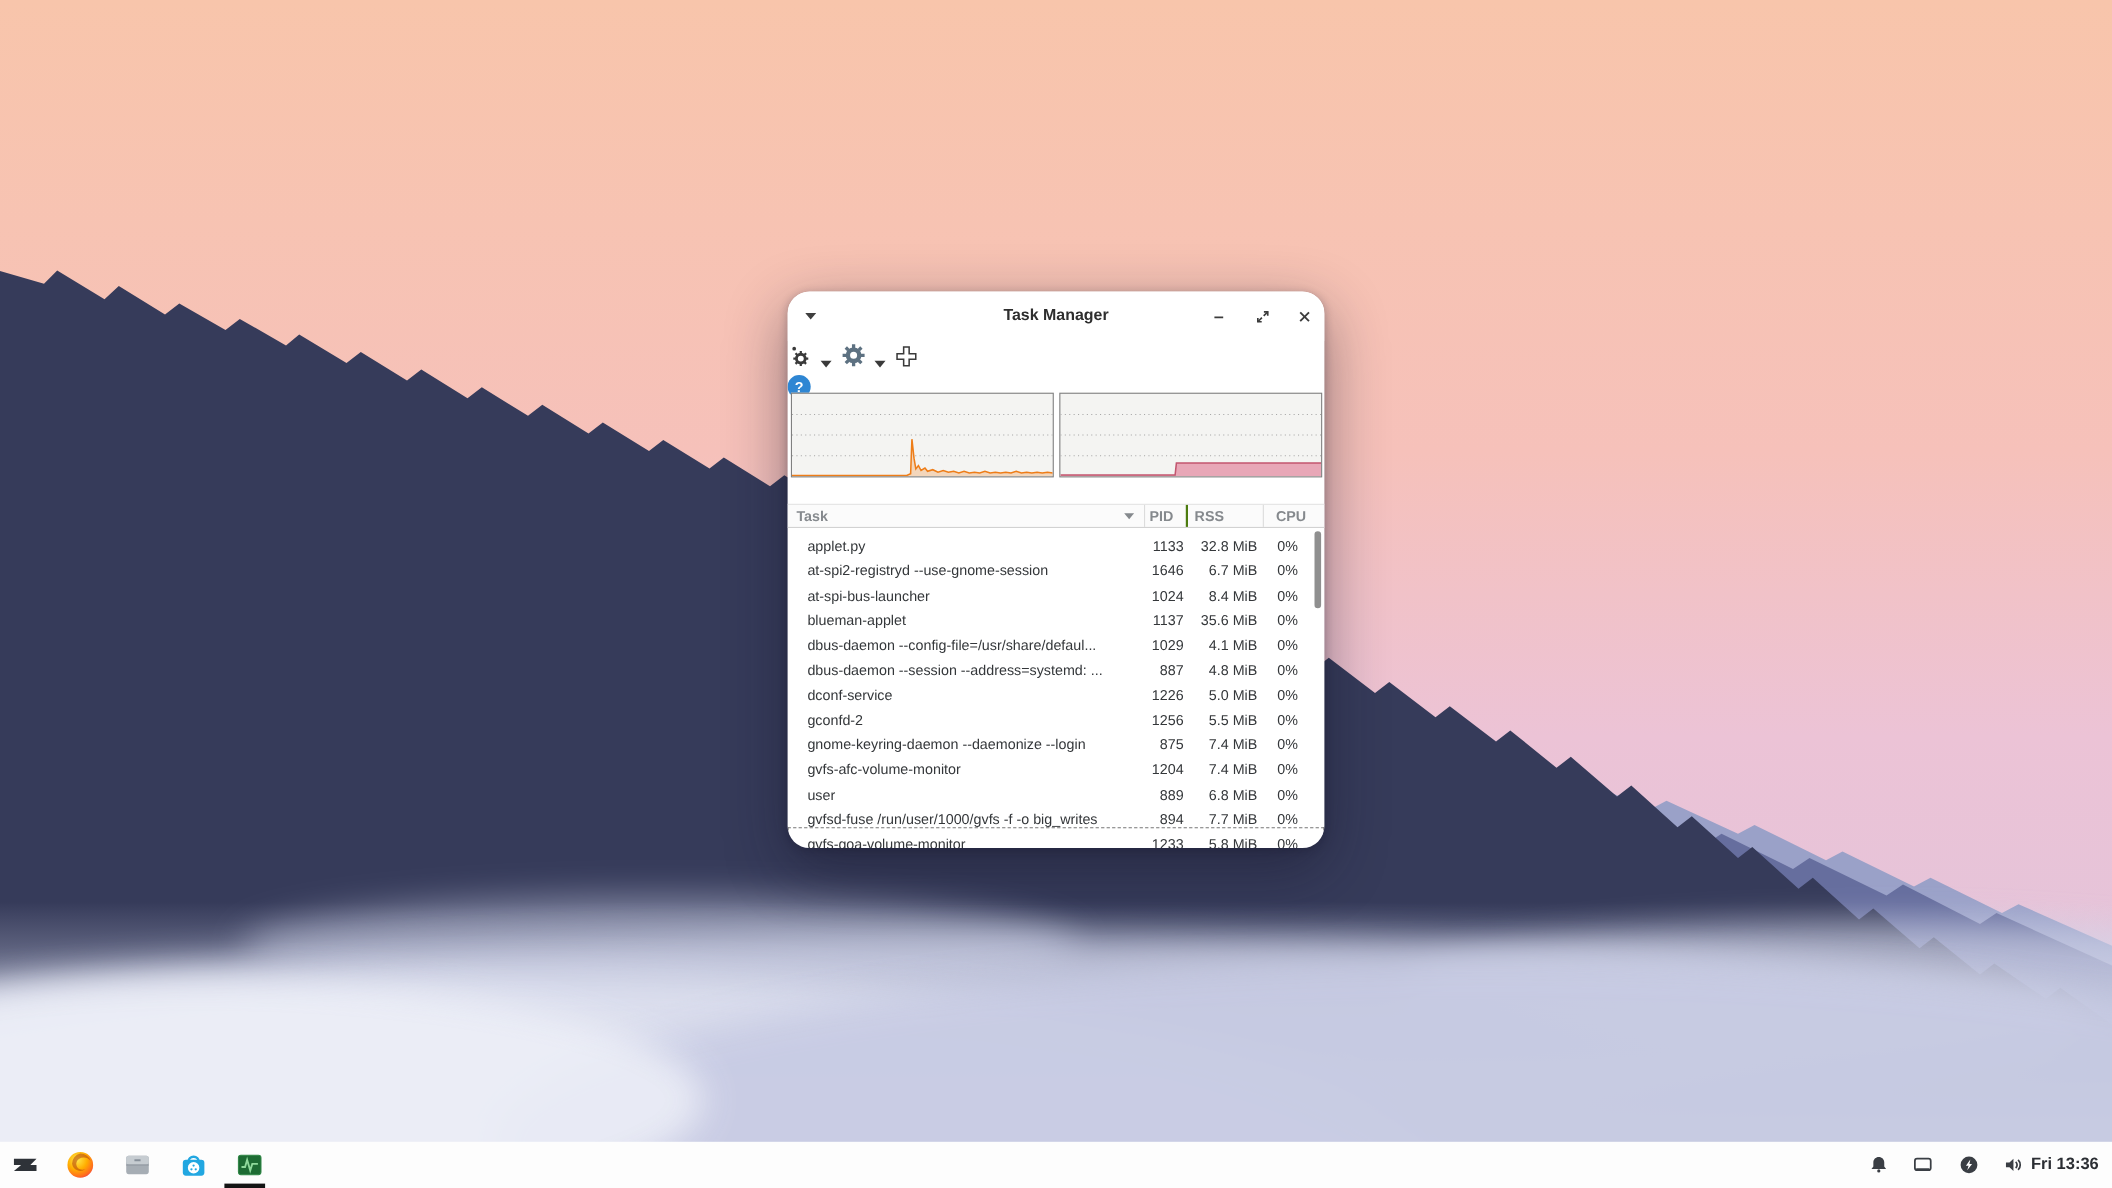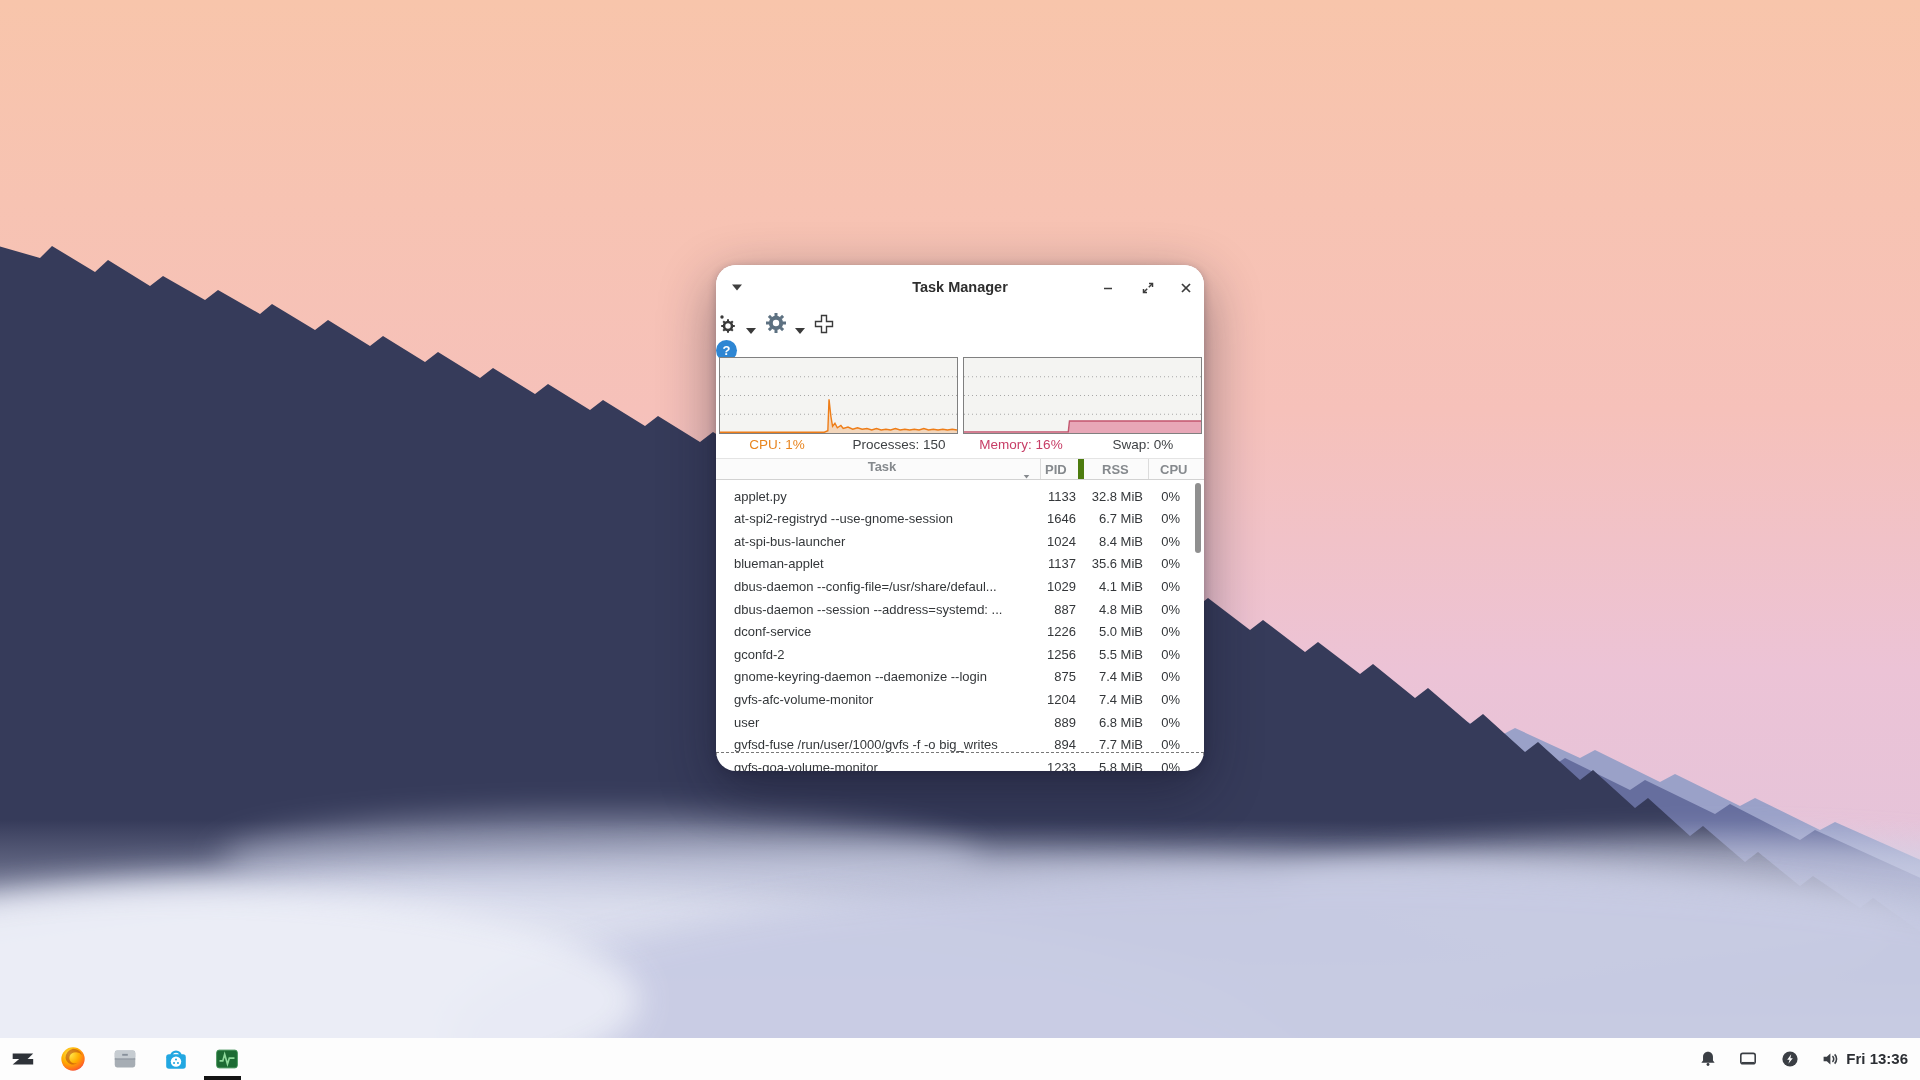--- a/index.html
+++ b/index.html
@@ -51,24 +51,24 @@
   .graph svg { display:block; }
 
   .stats { position:absolute; left:0; top:172px; width:100%; height:21px;
     display:flex; font-size:13.5px; }
   .stats span { flex:1; text-align:center; font-weight:normal; }
 
   .thead { position:absolute; left:0; top:193px; width:100%; height:22px;
     background:#fbfbfb; border-top:1px solid #e4e4e4; border-bottom:1px solid #d2d2d2;
     display:flex; font-size:13px; font-weight:bold; color:#85898d; }
   .thead .c { display:flex; align-items:center; }
-  .c-task { width:324px; padding-left:8px; justify-content:flex-start;flex-direction:column; }
+  .c-task { width:324px; padding-left:8px; justify-content:flex-start; }
   .c-task .sort { margin-left:auto; margin-right:8px; }
   .c-pid  { width:38px; border-left:1px solid #dcdcdc; padding-left:4px; }
-  .c-rss  { width:70px; border-left:6px solid #4d7c0f; padding-left:18px; }
+  .c-rss  { width:70px; border-left:2px solid #4d7c0f; padding-left:6px; }
   .c-cpu  { width:56px; border-left:1px solid #dcdcdc; padding-left:11px; }
 
   .rows { position:absolute; left:0; top:216px; width:100%; height:290px; overflow:hidden; }
   .row { display:flex; height:22.6px; align-items:flex-end; font-size:13px; color:#34373a; }
   .row .t  { width:324px; padding-left:18px; white-space:nowrap; overflow:hidden; }
   .row .p  { width:38px;  text-align:right; padding-right:2px; }
   .row .r  { width:70px;  text-align:right; padding-right:5px; }
   .row .cp { width:56px;  text-align:right; padding-right:24px; }
   .row.focused { outline:1px dashed #777; outline-offset:-1px; }
 
@@ -230,26 +230,20 @@
       <svg id="mem-svg" width="237" height="75">
           <line x1="0" x2="237" y1="18.75" y2="18.75" stroke="#a8a8a8" stroke-width="1" stroke-dasharray="1 3"></line>
           <line x1="0" x2="237" y1="37.5" y2="37.5" stroke="#a8a8a8" stroke-width="1" stroke-dasharray="1 3"></line>
           <line x1="0" x2="237" y1="56.25" y2="56.25" stroke="#a8a8a8" stroke-width="1" stroke-dasharray="1 3"></line>
           <polygon points="0,73.875 47.4,73.875 104.28,73.875 105.465,63 165.9,63 237,63 237,75 0,75" fill="#e8a7b7"></polygon>
           <polyline points="0,73.875 47.4,73.875 104.28,73.875 105.465,63 165.9,63 237,63" fill="none" stroke="#c2566f" stroke-width="1.4"></polyline>
         </svg>
     </div>
   </div>
 
-  <div class="stats">
-    <span style="color: rgb(232, 133, 31);">CPU: 1%</span>
-    <span style="color: rgb(63, 66, 69);">Processes: 150</span>
-    <span style="color: rgb(199, 61, 102);">Memory: 16%</span>
-    <span style="color: rgb(63, 66, 69);">Swap: 0%</span>
-  </div>
 
   <div class="thead">
     <div class="c c-task">
       <span>Task</span>
       <svg class="sort" width="11" height="8" viewBox="0 0 11 8">
         <polygon points="1,1.5 10,1.5 5.5,7" fill="#85898d"></polygon>
       </svg>
     </div>
     <div class="c c-pid">
       <span>PID</span>

